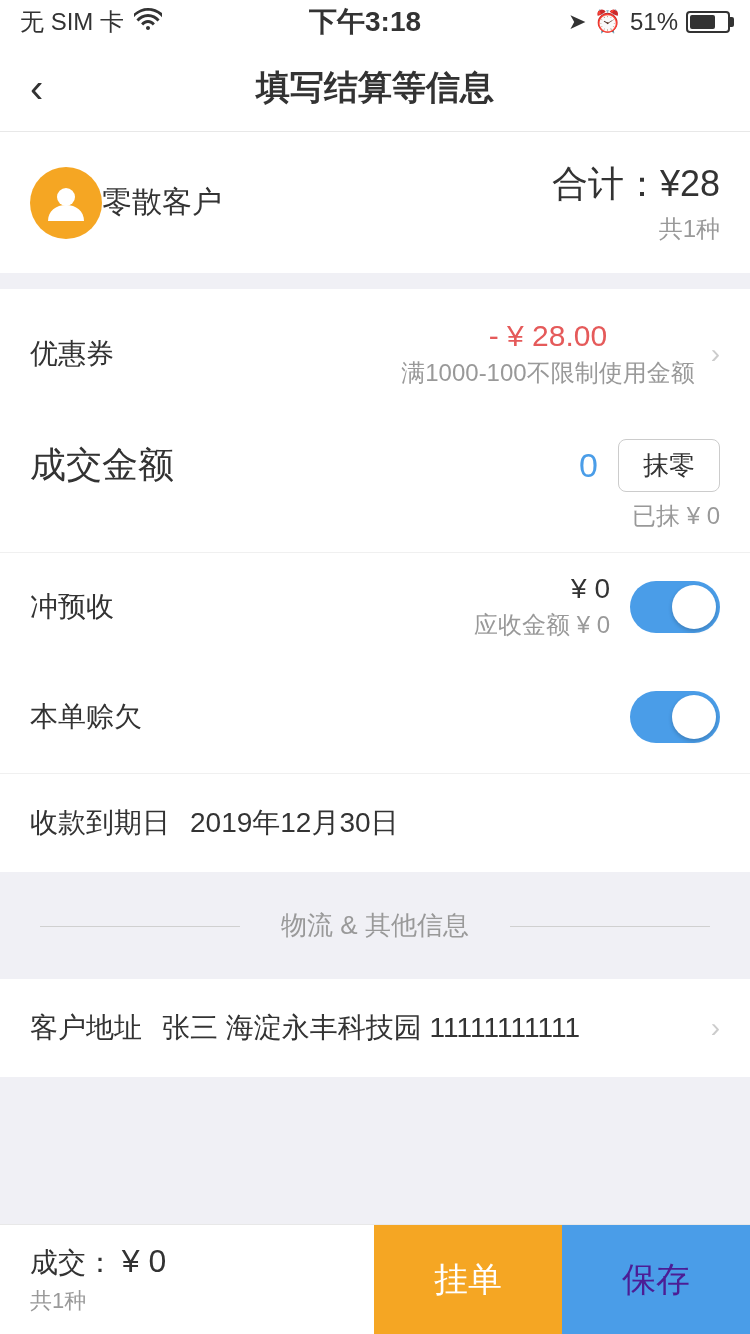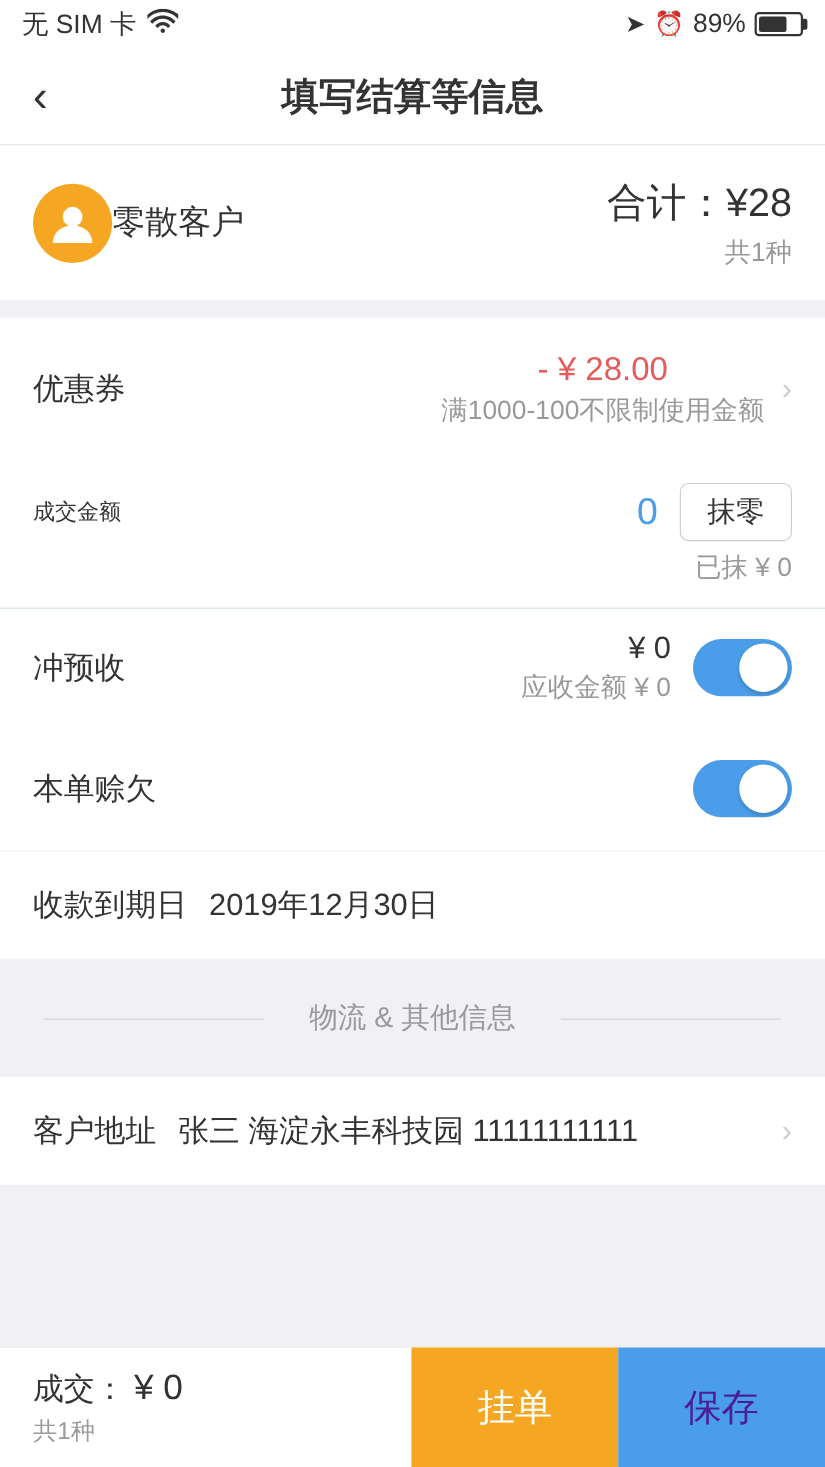--- a/index.html
+++ b/index.html
@@ -175,21 +175,21 @@
     .transaction-row {
       background: #fff;
       padding: 20px 30px;
       border-bottom: 1px solid #f0f0f0;
     }
     .transaction-top {
       display: flex;
       align-items: center;
       justify-content: space-between;
     }
-    .transaction-label { font-size: 20px; color: #333; }
+    .transaction-label { font-size: 36px; color: #333; }
     .transaction-right { display: flex; align-items: center; gap: 20px; }
     .transaction-value {
       font-size: 34px;
       color: #4a9de8;
       font-weight: 500;
     }
     .round-btn {
       border: 1px solid #ccc;
       border-radius: 8px;
       padding: 8px 24px;
@@ -353,24 +353,25 @@
     <span>无 SIM 卡</span>
     <span>
       <svg width="28" height="22" viewBox="0 0 28 22" fill="none">
         <path d="M14 18c1.1 0 2 .9 2 2s-.9 2-2 2-2-.9-2-2 .9-2 2-2z" fill="#333"></path>
         <path d="M14 12c2.8 0 5.2 1.3 6.9 3.4l-2.1 2.1C17.6 16.1 15.9 15 14 15s-3.6 1.1-4.8 2.5l-2.1-2.1C8.8 13.3 11.2 12 14 12z" fill="#333"></path>
         <path d="M14 6c4.6 0 8.8 2.1 11.6 5.5L23.5 13.6C21.3 10.8 17.8 9 14 9S6.7 10.8 4.5 13.6L2.4 11.5C5.2 8.1 9.4 6 14 6z" fill="#333"></path>
         <path d="M14 0C20.6 0 26.5 2.9 30.6 7.6l-2.1 2.1C24.9 5.4 19.7 2.8 14 2.8S3.1 5.4-.4 9.7l-2.1-2.1C2.5 2.9 7.4 0 14 0z" fill="#333"></path>
       </svg>
     </span>
   </div>
+  <div class="status-center" style="font-size:28px;font-weight:600;">下午3:18</div>
   <div class="status-right">
     <span style="font-size:22px;">➤</span>
     <span style="font-size:22px;">⏰</span>
-    <span>89%</span>
+    <span>51%</span>
     <div class="battery">
       <div class="battery-fill"></div>
     </div>
   </div>
 </div>
 
 <div class="nav-bar">
   <span class="nav-back">‹</span>
   <span class="nav-title">填写结算等信息</span>
 </div>

